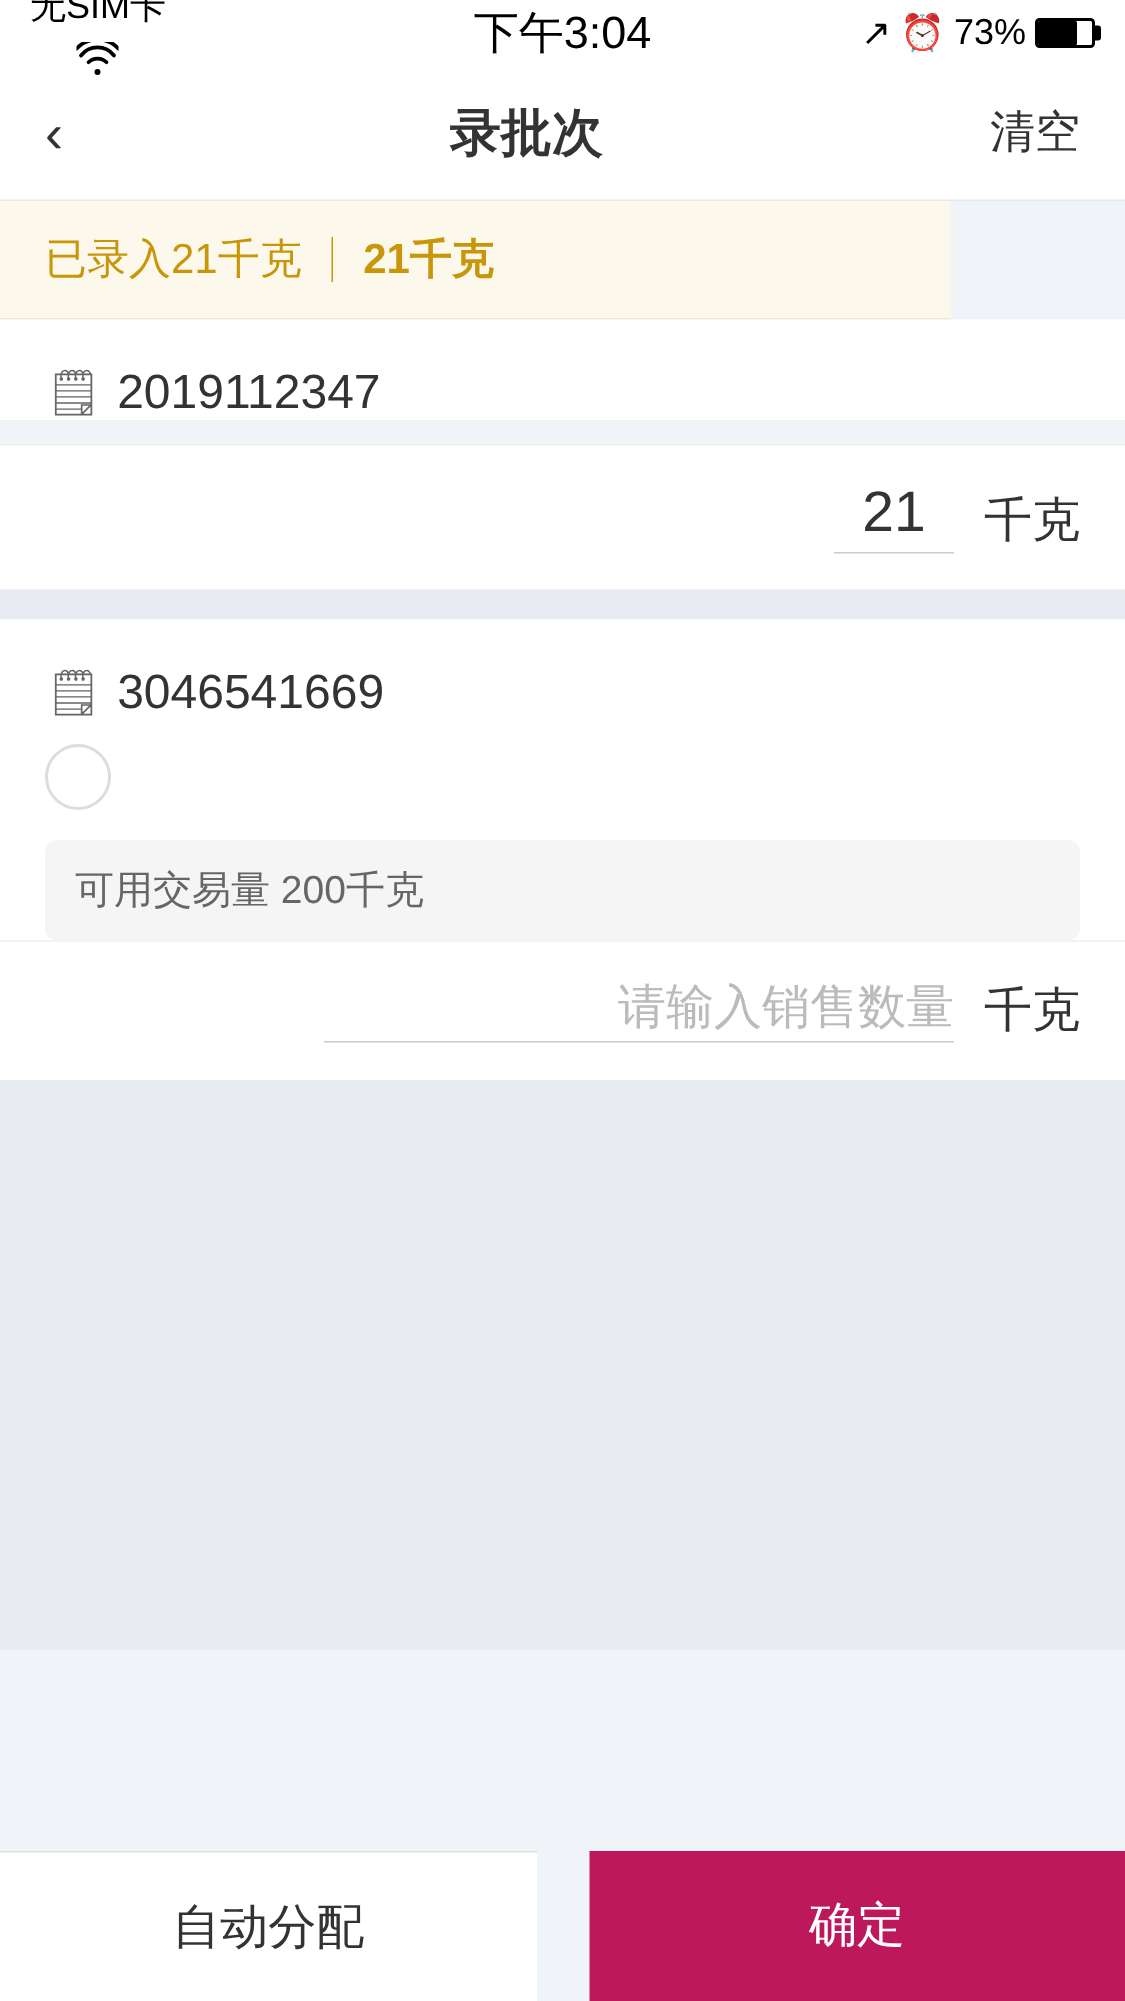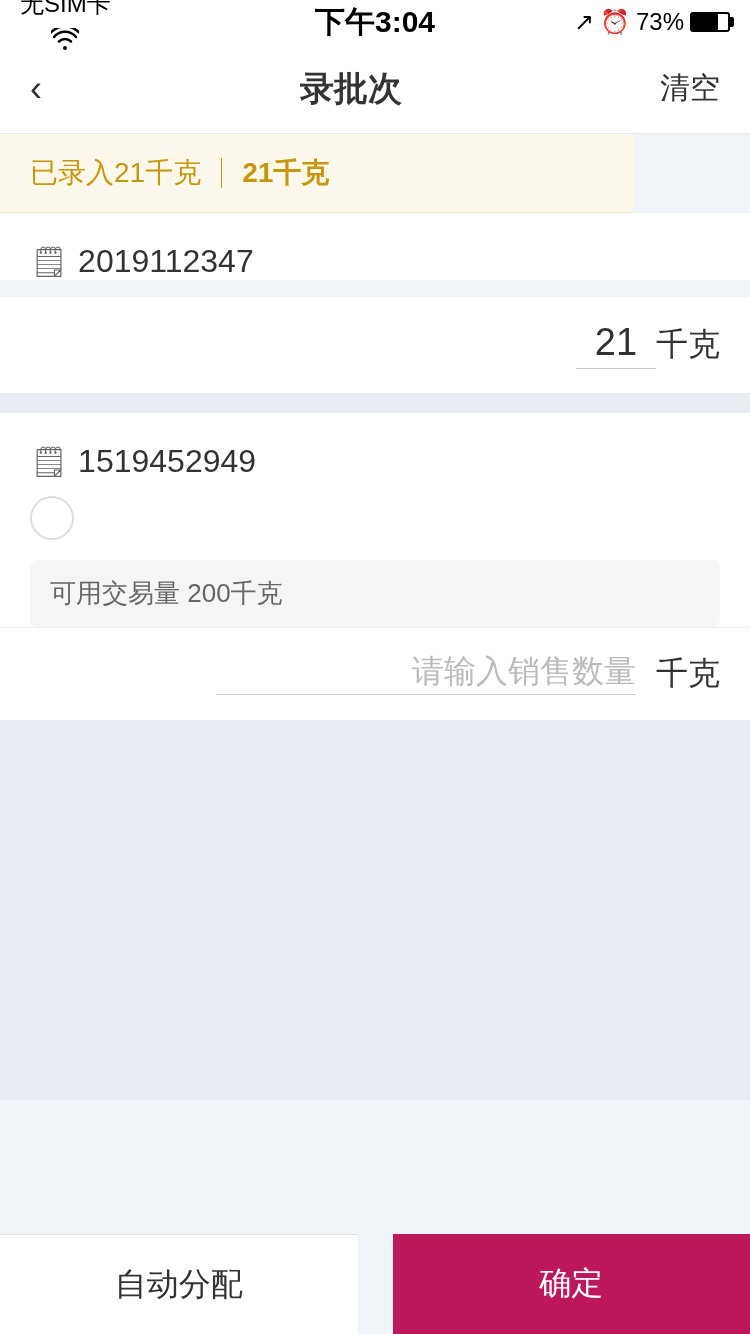--- a/index.html
+++ b/index.html
@@ -27,21 +27,21 @@
     }
     .status-left {
       display: flex;
       align-items: center;
       gap: 8px;
       font-size: 24px;
       flex-direction: column;
     }
     .status-center {
       font-size: 30px;
-      font-weight: 700;
+      font-weight: 400;
       position: absolute;
       left: 50%;
       transform: translateX(-50%);
     }
     .status-right {
       display: flex;
       align-items: center;
       gap: 6px;
       font-size: 24px;
     }
@@ -182,22 +182,23 @@
       font-size: 26px;
       color: #666;
       margin: 0 0 0 0;
     }
 
     
     .amount-row {
       background: #fff;
       padding: 24px 30px;
       display: flex;
-      align-items: center;
+      align-items: flex-end;
       justify-content: flex-end;
+      gap: 20px;
       border-top: 1px solid #f0f0f0;
     }
     .amount-value {
       font-size: 38px;
       color: #333;
       font-weight: 500;
     }
     .amount-unit {
       font-size: 32px;
       color: #333;
@@ -334,21 +335,21 @@
 <div class="amount-row">
   <span class="amount-underline amount-value">21</span>
   <span class="amount-unit">千克</span>
 </div>
 
 <div class="section-separator"></div>
 
 <div class="batch-card2">
   <div class="batch-header">
     <span class="doc-icon">🗒</span>
-    <span class="batch-number">1519452949</span>
+    <span class="batch-number">3046541669</span>
   </div>
   <div class="batch-date-row">
     <div class="radio-circle"></div>
   </div>
   <div class="batch-avail">可用交易量 200千克</div>
 </div>
 
 <div class="input-row">
   <input class="qty-input" type="text" placeholder="请输入销售数量" style="">
   <span class="input-unit">千克</span>

